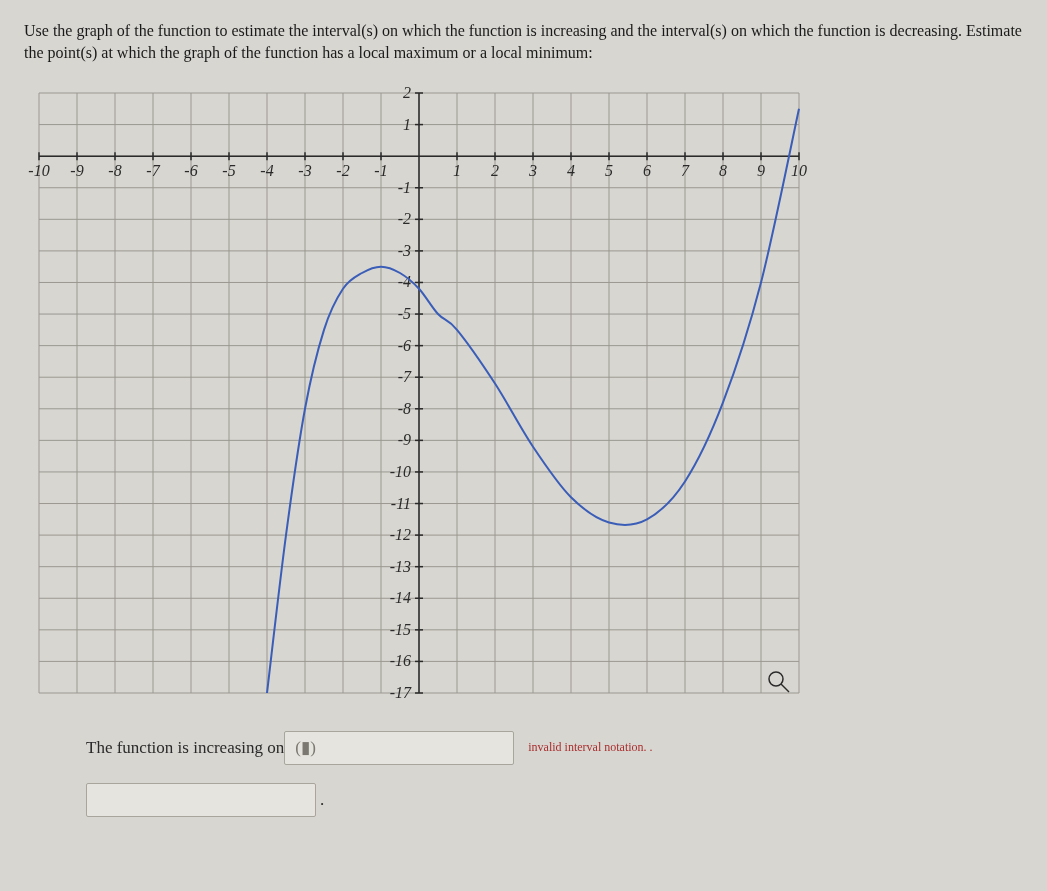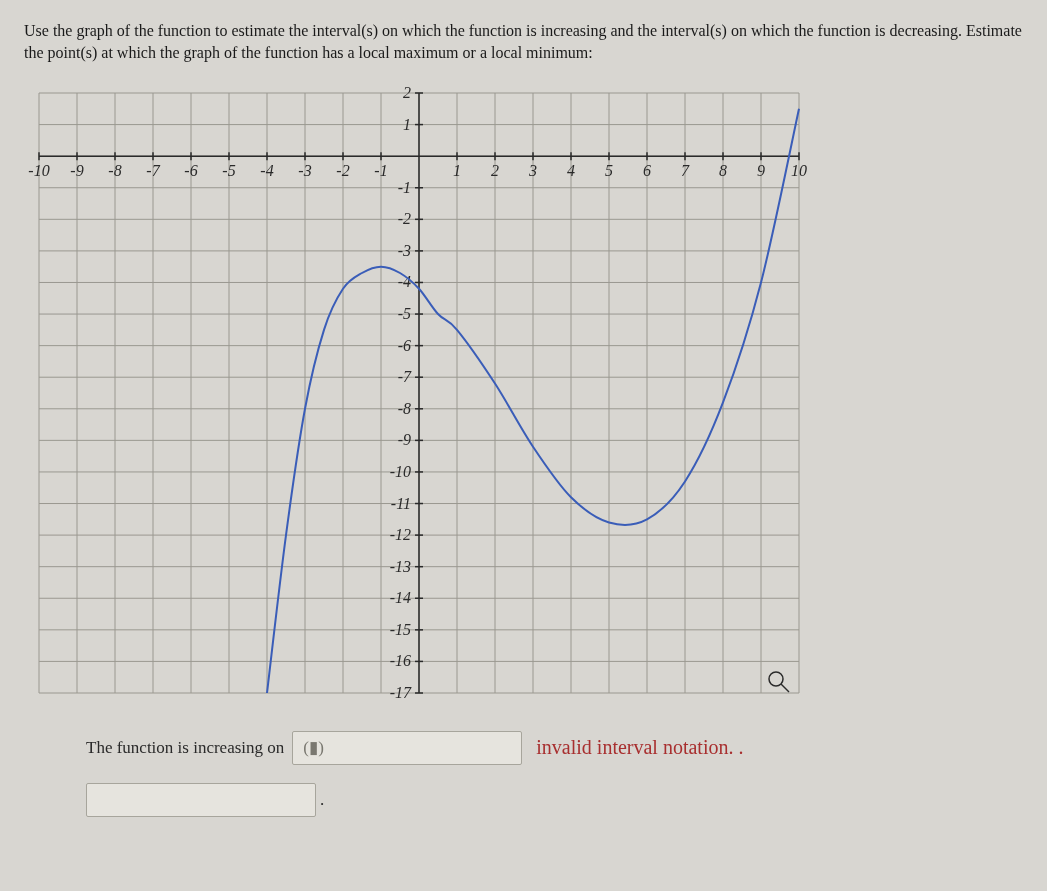--- a/index.html
+++ b/index.html
@@ -39,39 +39,39 @@
     fill: none;
     stroke: #2a2a2a;
     stroke-width: 1.5;
   }
   .answer-row {
     display: flex;
     align-items: center;
     margin: 14px 0 18px 62px;
     font-size: 17px;
   }
-  .answer-row .label { margin-right: 8px; }
+  .answer-row .label { }
   .input-box {
     border: 1.5px solid #a7a59c;
     background: #e6e4de;
     min-width: 230px;
     height: 34px;
     padding: 4px 10px;
     font-family: Georgia, serif;
     font-size: 17px;
     display: inline-flex;
     align-items: center;
     border-radius: 2px;
   }
   .placeholder-sym {
     color: #7a7870;
   }
   .err {
     color: #a82f2f;
-    font-size: 20px;
+    font-size: 12px;
     margin-left: 14px;
   }
   .after-input { margin-left: 4px; }
 </style>
 </head>
 <body>
 
 <div class="question">Use the graph of the function to estimate the interval(s) on which the function is increasing and the interval(s) on which the function is decreasing. Estimate the point(s) at which the graph of the function has a local maximum or a local minimum:</div>
 
 <div class="graph-wrap">

